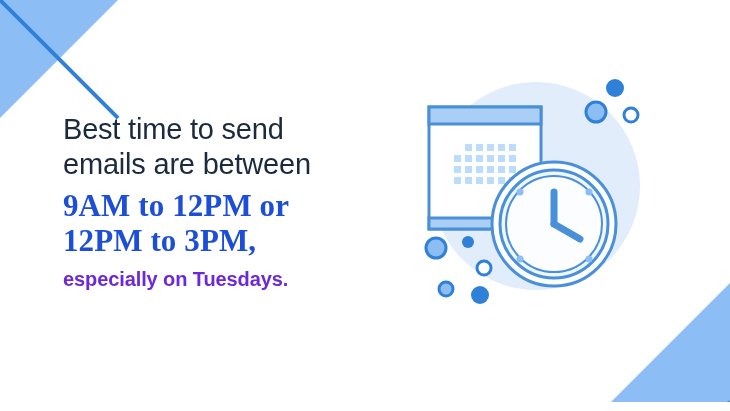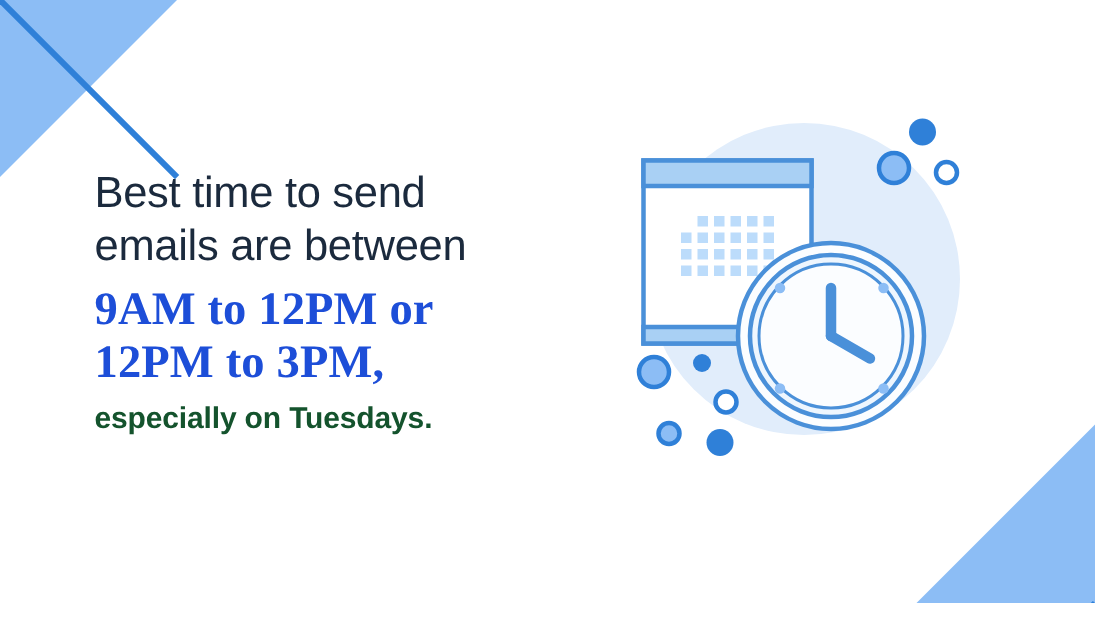--- a/index.html
+++ b/index.html
@@ -84,21 +84,21 @@
     color: #1d4ed8;
     letter-spacing: 0.1px;
     margin: 6px 0 0 0;
     white-space: pre-line;
   }
   .headline-sub {
     font-family: "Liberation Sans", sans-serif;
     font-size: 20px;
     line-height: 26px;
     font-weight: 700;
-    color: #14532d;
+    color: #6d28d9;
     letter-spacing: -0.1px;
     margin: 8px 0 0 0;
   }
 
   
   #illustration {
     position: absolute;
     left: 398px;
     top: 52px;
     width: 280px;

